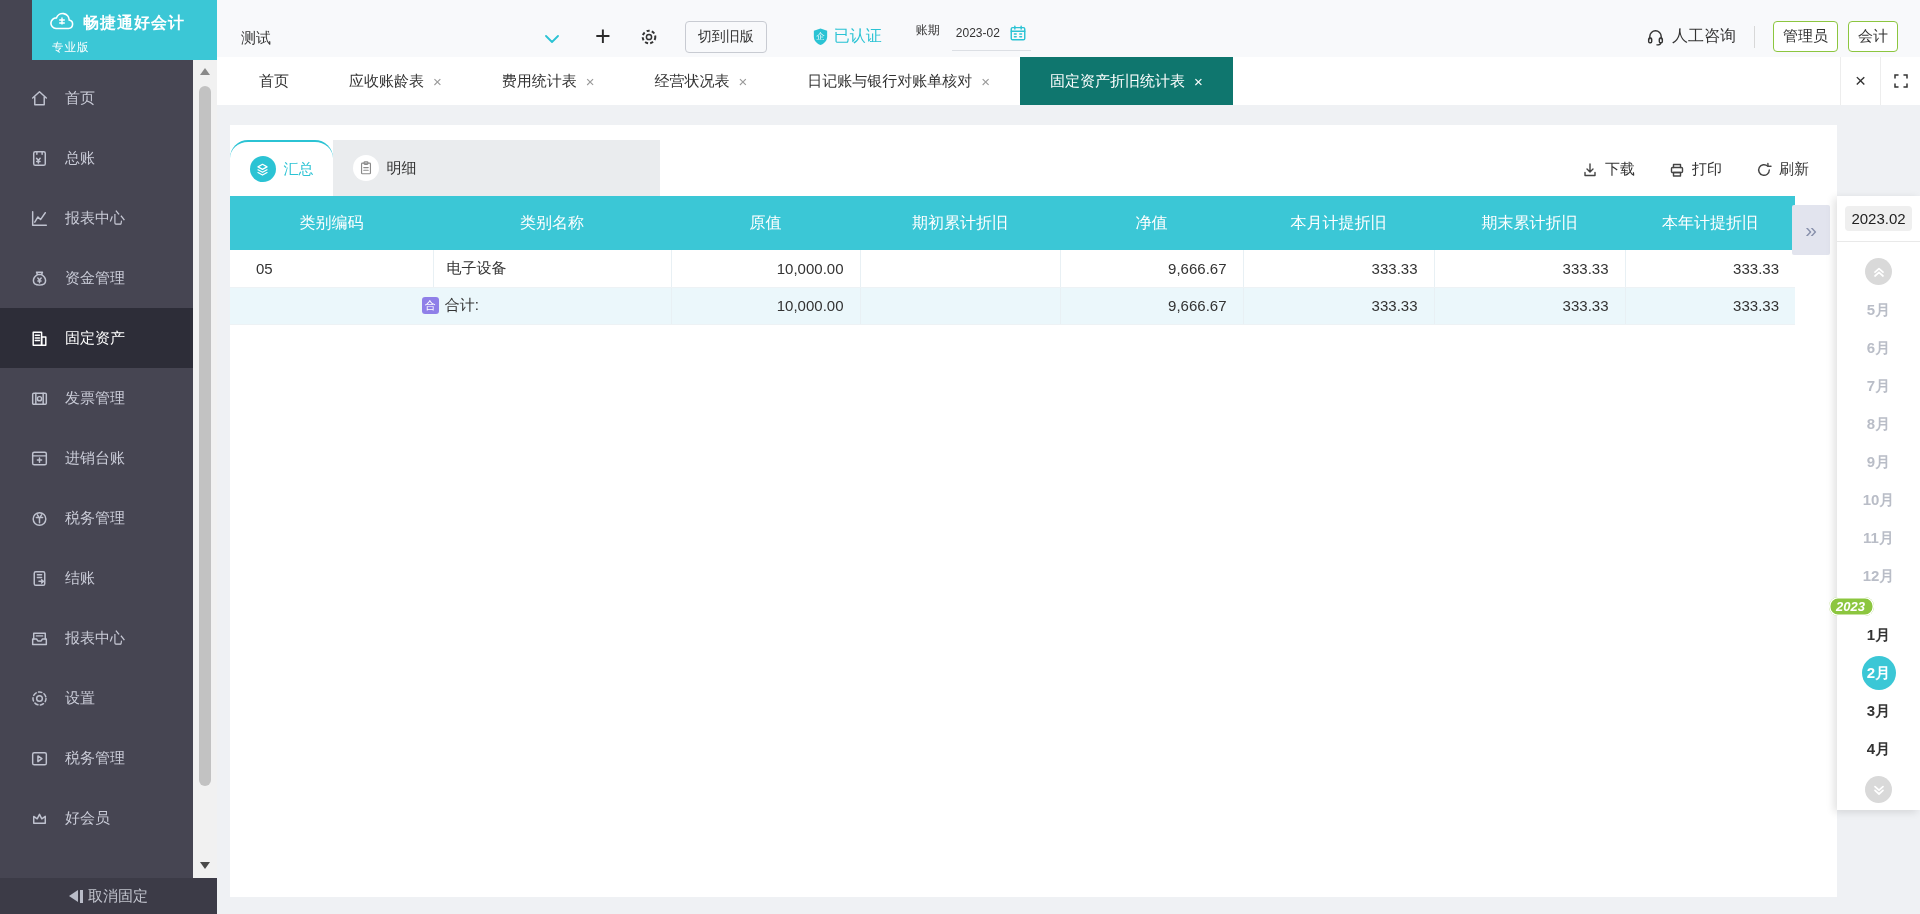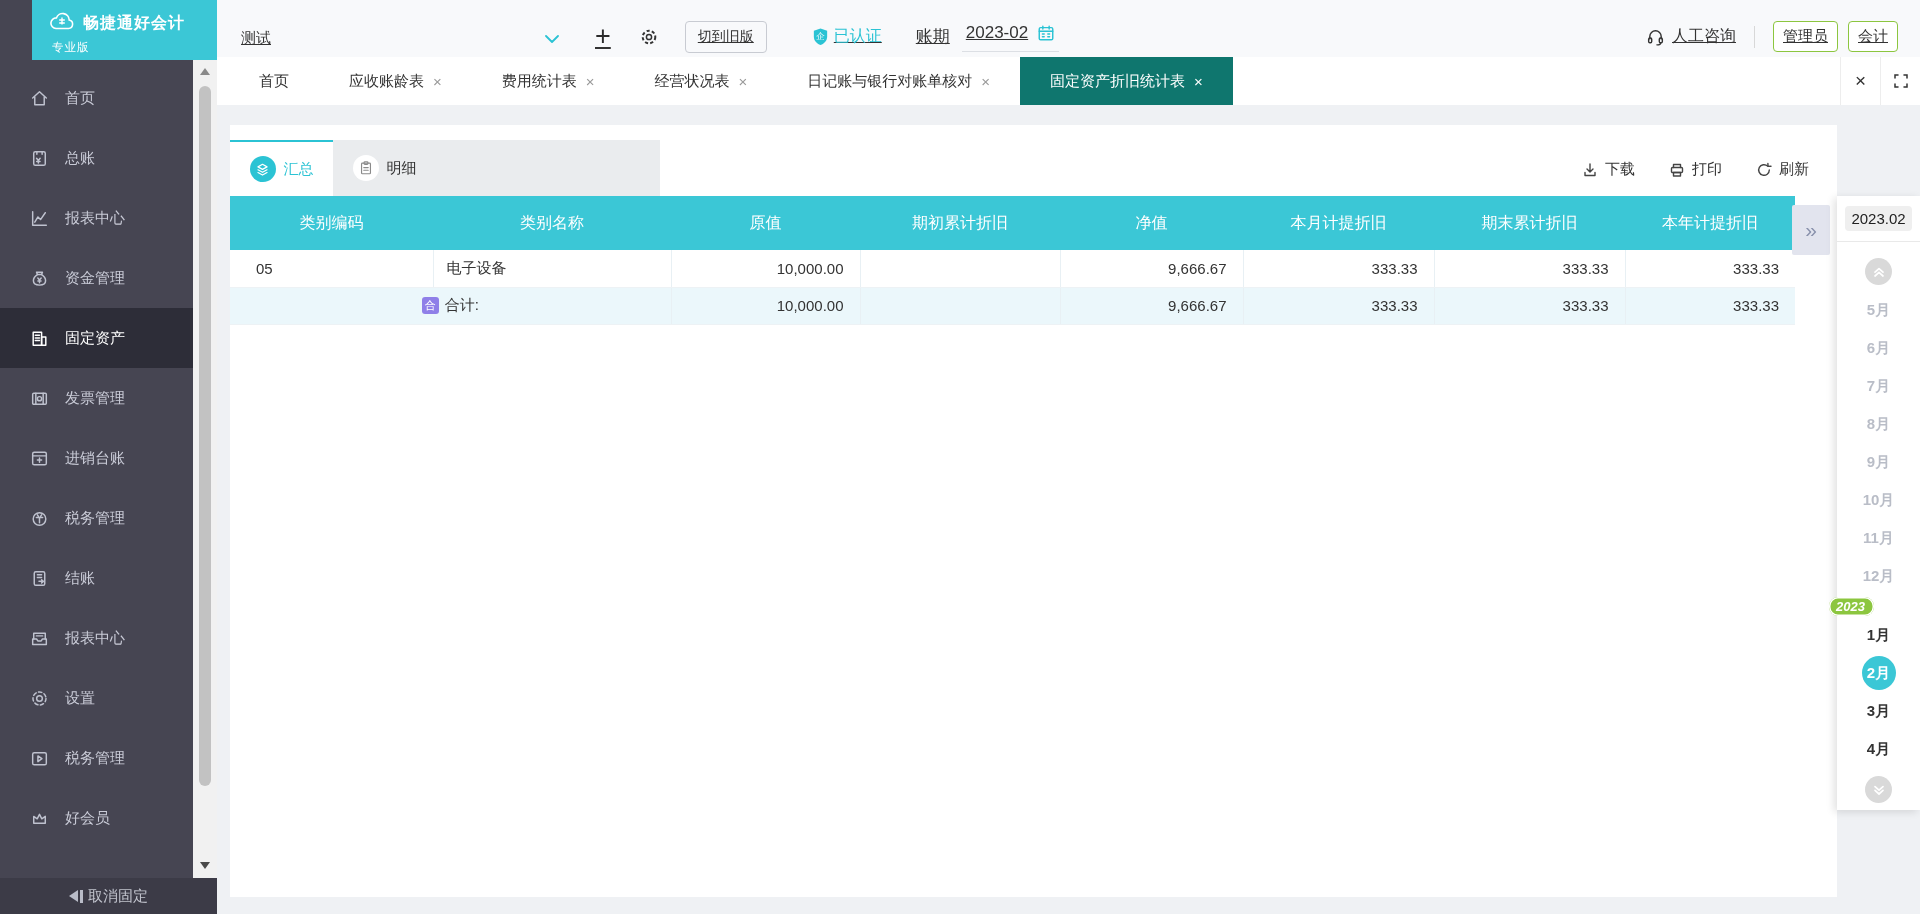--- a/index.html
+++ b/index.html
@@ -21,47 +21,47 @@
   .side-scroll { position:absolute; top:60px; left:193px; width:24px; height:818px; background:#F1F1F1; }
   .sarrow { position:absolute; left:50%; transform:translateX(-50%); width:0; height:0; border-left:5px solid transparent; border-right:5px solid transparent; }
   .sarrow.up { top:8px; border-bottom:7px solid #8A8A8A; }
   .sarrow.down { bottom:9px; border-top:7px solid #4a4a4a; }
   .sthumb { position:absolute; top:26px; left:6px; width:12px; height:700px; border-radius:6px; background:#C2C2C2; }
   .unpin { position:absolute; bottom:0; left:0; width:217px; height:36px; background:#3C3B47; color:#C2C4CE; display:flex; align-items:center; justify-content:center; gap:5px; font-size:15px; cursor:pointer; }
   .unpin-tri { width:0; height:0; border-top:6px solid transparent; border-bottom:6px solid transparent; border-right:9px solid #B9BCC8; }
   .unpin-bar { width:3px; height:13px; background:#B9BCC8; }
 
   
-  .topbar { position:absolute; left:217px; top:0; right:0; height:57px; background:#F8F9FB; display:flex; align-items:center; padding:16px 22px 0 20px;text-decoration:underline; }
+  .topbar { position:absolute; left:217px; top:0; right:0; height:57px; background:#F8F9FB; display:flex; align-items:center; padding:16px 22px 0 20px; }
   .acct { width:330px; display:flex; align-items:center; justify-content:space-between; border-bottom:1px solid #DCDFE4; padding:4px 8px 9px 4px; font-size:15px; color:#333; cursor:pointer; margin-top:10px; }
   .tb-icon { margin-left:28px; cursor:pointer; display:flex; align-items:center; }
   .plus { font-size:27px; font-weight:300; color:#2b2b2b; line-height:1; }
   .btn-old { margin-left:26px; border:1px solid #C8CBD2; border-radius:4px; padding:6px 12px; font-size:14px; color:#333; background:transparent; cursor:pointer; font-family:inherit; }
   .certified { margin-left:44px; display:flex; align-items:center; gap:4px; color:#2BC3D4; font-size:16px; cursor:pointer; }
-  .period { margin-left:34px; display:flex; align-items:center; gap:12px; font-size:17px; color:#333; }
+  .period { margin-left:34px; display:flex; align-items:flex-start; gap:12px; font-size:12px; color:#333; }
   .period-field { display:flex; align-items:center; gap:9px; border-bottom:1px solid #DCDFE4; padding:2px 4px 8px; cursor:pointer; }
   .spacer { flex:1; }
   .support { display:flex; align-items:center; gap:7px; font-size:16px; color:#333; cursor:pointer; }
   .vdiv { width:1px; height:22px; background:#D8D8D8; margin:0 18px; }
   .role-btn { border:1px solid #8CC63F; border-radius:4px; padding:5px 9px; font-size:15px; color:#333; background:#fff; cursor:pointer; font-family:inherit; }
   .role-btn + .role-btn { margin-left:10px; }
 
   
   .tabbar { position:absolute; left:217px; top:57px; right:0; height:48px; background:#fff; display:flex; align-items:stretch; padding-left:12px; }
   .tab { display:flex; align-items:center; gap:9px; padding:0 30px; font-size:15px; color:#333; cursor:pointer; white-space:nowrap; }
   .tab .x { color:#999; font-size:15px; line-height:1; }
   .tab.active { background:#0f766e; color:#fff; }
   .tab.active .x { color:#fff; }
   .win-controls { margin-left:auto; display:flex; align-items:stretch; }
   .wc-btn { width:40px; display:flex; align-items:center; justify-content:center; border-left:1px solid #EDEDED; color:#333; font-size:19px; cursor:pointer; }
 
   
   .card { position:absolute; left:230px; top:125px; width:1607px; height:772px; background:#fff; }
   .viewbar { height:71px; position:relative; display:flex; align-items:flex-end; }
-  .vtab { width:103px; height:56px; display:flex; align-items:center; justify-content:center; gap:8px; font-size:15px; cursor:pointer; }
+  .vtab { width:103px; height:56px; display:flex; align-items:center; justify-content:center; gap:8px; font-size:15px; cursor:pointer;border-radius:18px; }
   .vtab.active { background:#fff; border-top:2px solid #2BC3D4; color:#2BC3D4; }
   .vtab-gray-zone { width:327px; height:56px; background:#EAECEE; display:flex; }
   .vtab.detail { color:#333; }
   .vicon { width:26px; height:26px; border-radius:50%; display:flex; align-items:center; justify-content:center; flex:none; }
   .vicon.summary { background:#2BC3D4; }
   .vicon.detail { background:#fff; }
   .view-actions { position:absolute; right:28px; bottom:17px; display:flex; gap:34px; }
   .vaction { display:flex; align-items:center; gap:7px; font-size:15px; color:#333; cursor:pointer; }
   .vaction svg { stroke:#444; fill:none; stroke-width:1.4; stroke-linecap:round; stroke-linejoin:round; }
 

